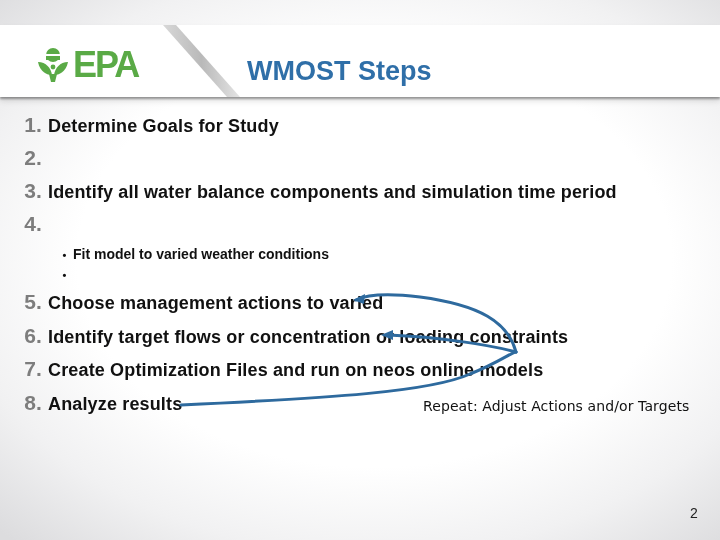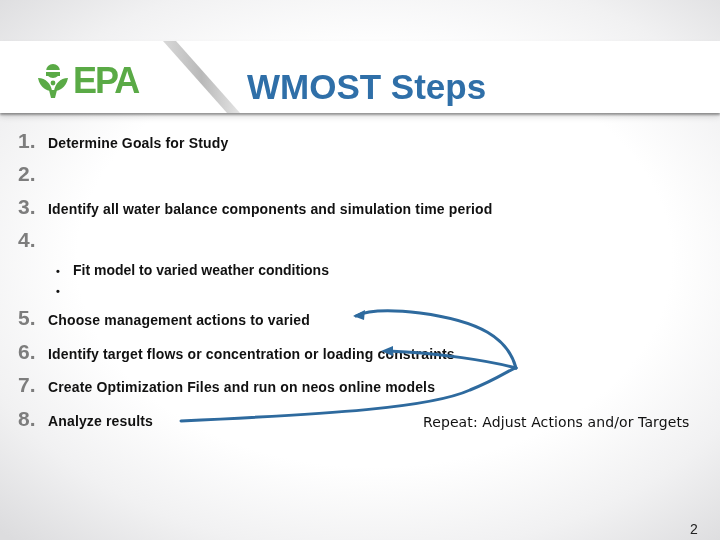--- a/index.html
+++ b/index.html
@@ -9,22 +9,22 @@
     body {
       width: 720px;
       height: 540px;
       overflow: hidden;
       position: relative;
       font-family: "Liberation Sans", sans-serif;
       background: radial-gradient(ellipse 75% 70% at 52% 48%, #ffffff 0%, #ffffff 55%, #f1f1f2 78%, #dcdcde 100%);
     }
     .slide {
       position: absolute;
-      left: 0; top: 16px;
-      width: 720px; height: 392px;
+      left: 0; top: 0;
+      width: 720px; height: 392px; text-align: center;
     }
     
     .header-band {
       position: absolute;
       left: 0; top: 25px;
       width: 720px; height: 72px;
       background: #ffffff;
       box-shadow: 0 2px 2px rgba(0,0,0,0.35), 0 4px 6px rgba(0,0,0,0.12);
     }
     .header-divider {
@@ -45,21 +45,21 @@
       font-weight: bold;
       font-size: 36px;
       color: #5aaa46;
       letter-spacing: -2px;
       line-height: 36px;
       margin-left: 3px;
     }
     .page-title {
       position: absolute;
       left: 247px; top: 55px;
-      font-size: 35px;
+      font-size: 27px;
       font-weight: bold;
       color: #2f6fa8;
       line-height: 32px;
       white-space: nowrap;
     }
     
     .step {
       position: absolute;
       left: 18px;
       display: flex;
@@ -68,21 +68,21 @@
     }
     .step-num {
       font-size: 21px;
       font-weight: bold;
       color: #7d7d7d;
       width: 30px;
       display: inline-block;
       line-height: 24px;
     }
     .step-text {
-      font-size: 14px;
+      font-size: 18px;
       font-weight: bold;
       color: #111111;
       line-height: 18px;
       letter-spacing: 0.15px;
     }
     .sub-bullet {
       position: absolute;
       left: 56px;
       font-size: 14px;
       font-weight: bold;

